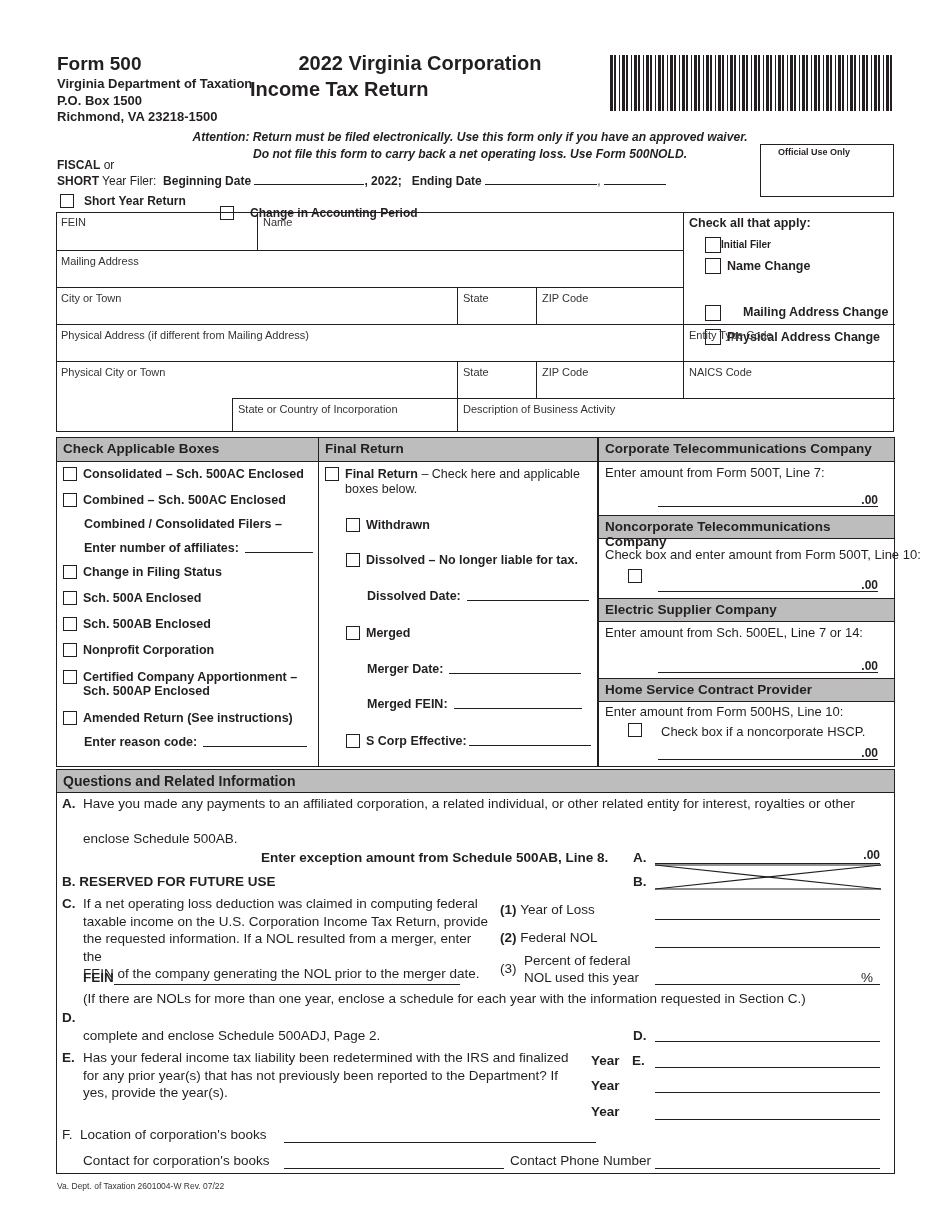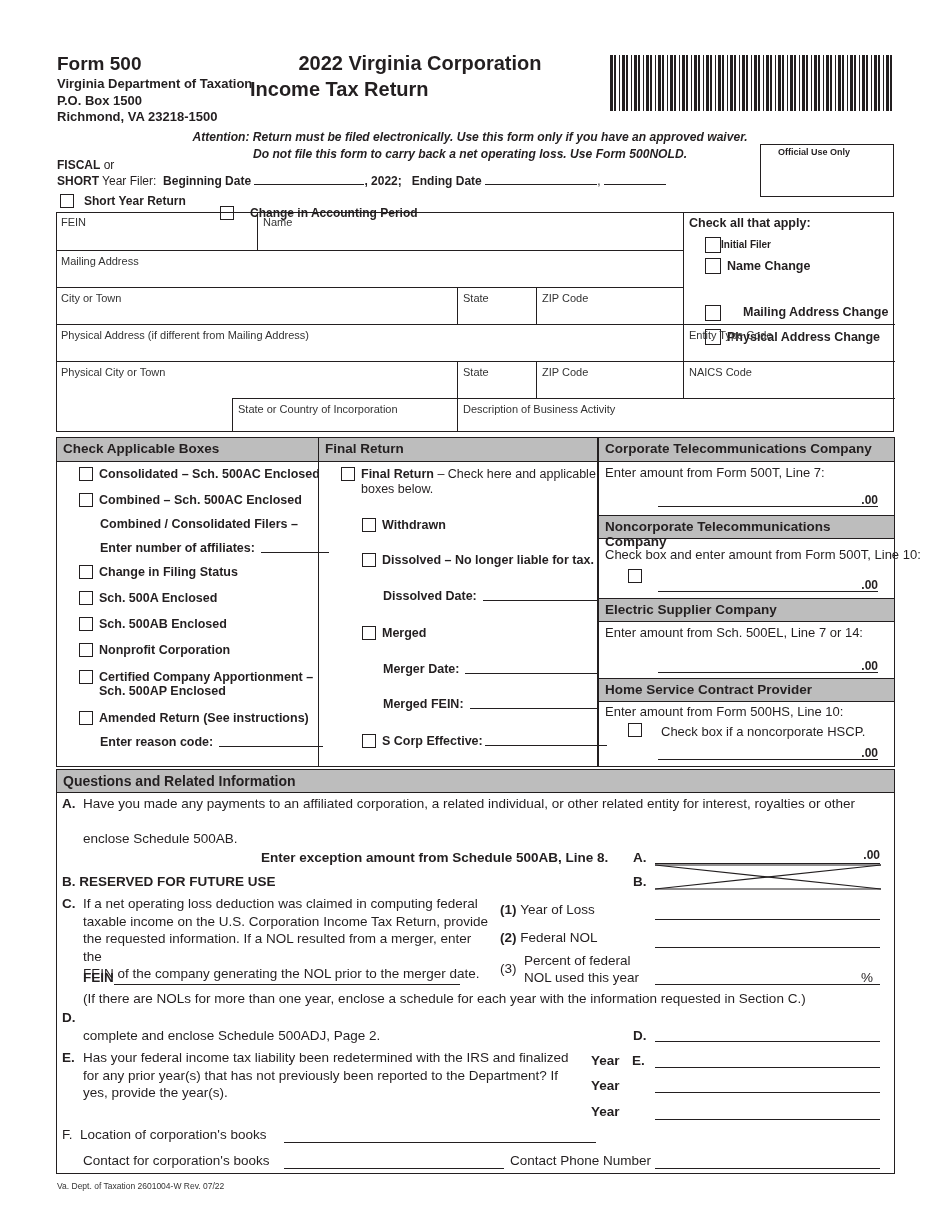--- a/index.html
+++ b/index.html
@@ -24,21 +24,21 @@
   .cb { display: inline-block; width: 14px; height: 14px; border: 1.5px solid #231f20; background: #fff; }
   .cbL { width: 16px; height: 16px; }
 
   
   .cell { position: absolute; border-left: 1px solid #231f20; border-top: 1px solid #231f20; font-size: 11px; padding: 4px 5px; color: #333; }
   #grid { left: 56px; top: 212px; width: 838px; height: 220px; border: 1px solid #231f20; }
 
   
   .hdr { position: absolute; background: #bdbdbd; font-size: 13.5px; font-weight: bold; padding: 3px 6px; border-bottom: 1px solid #231f20; }
   .box { position: absolute; border: 1.5px solid #231f20; }
-  .item { position: absolute; font-size: 12.5px; font-weight: bold; display: flex; align-items: flex-start; gap: 6px; margin-left: 16px; }
+  .item { position: absolute; font-size: 12.5px; font-weight: bold; display: flex; align-items: flex-start; gap: 6px; }
   .lbl { position: absolute; font-size: 13px; }
   .amtline { position: absolute; border-bottom: 1px solid #231f20; height: 14px; text-align: right; font-size: 12px; font-weight: bold; }
 
   .q { position: absolute; font-size: 13.5px; line-height: 17.5px; }
   .qline { position: absolute; border-bottom: 1px solid #231f20; }
   #footer { left: 57px; top: 1181px; font-size: 8.5px; color: #333; }
 </style>
 </head>
 <body>
 

